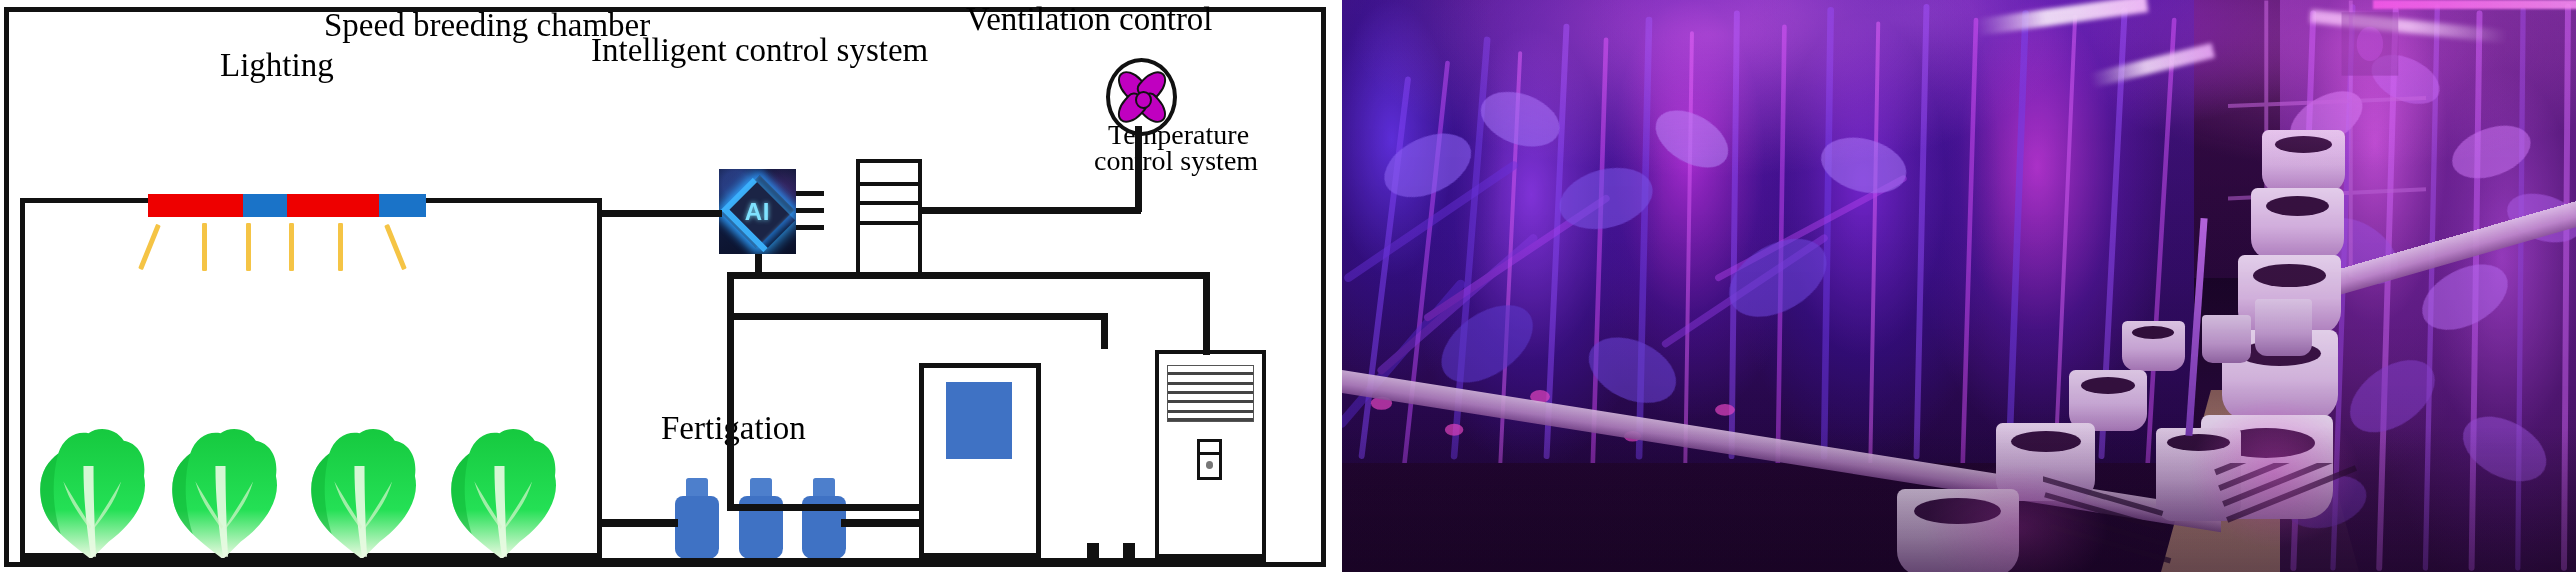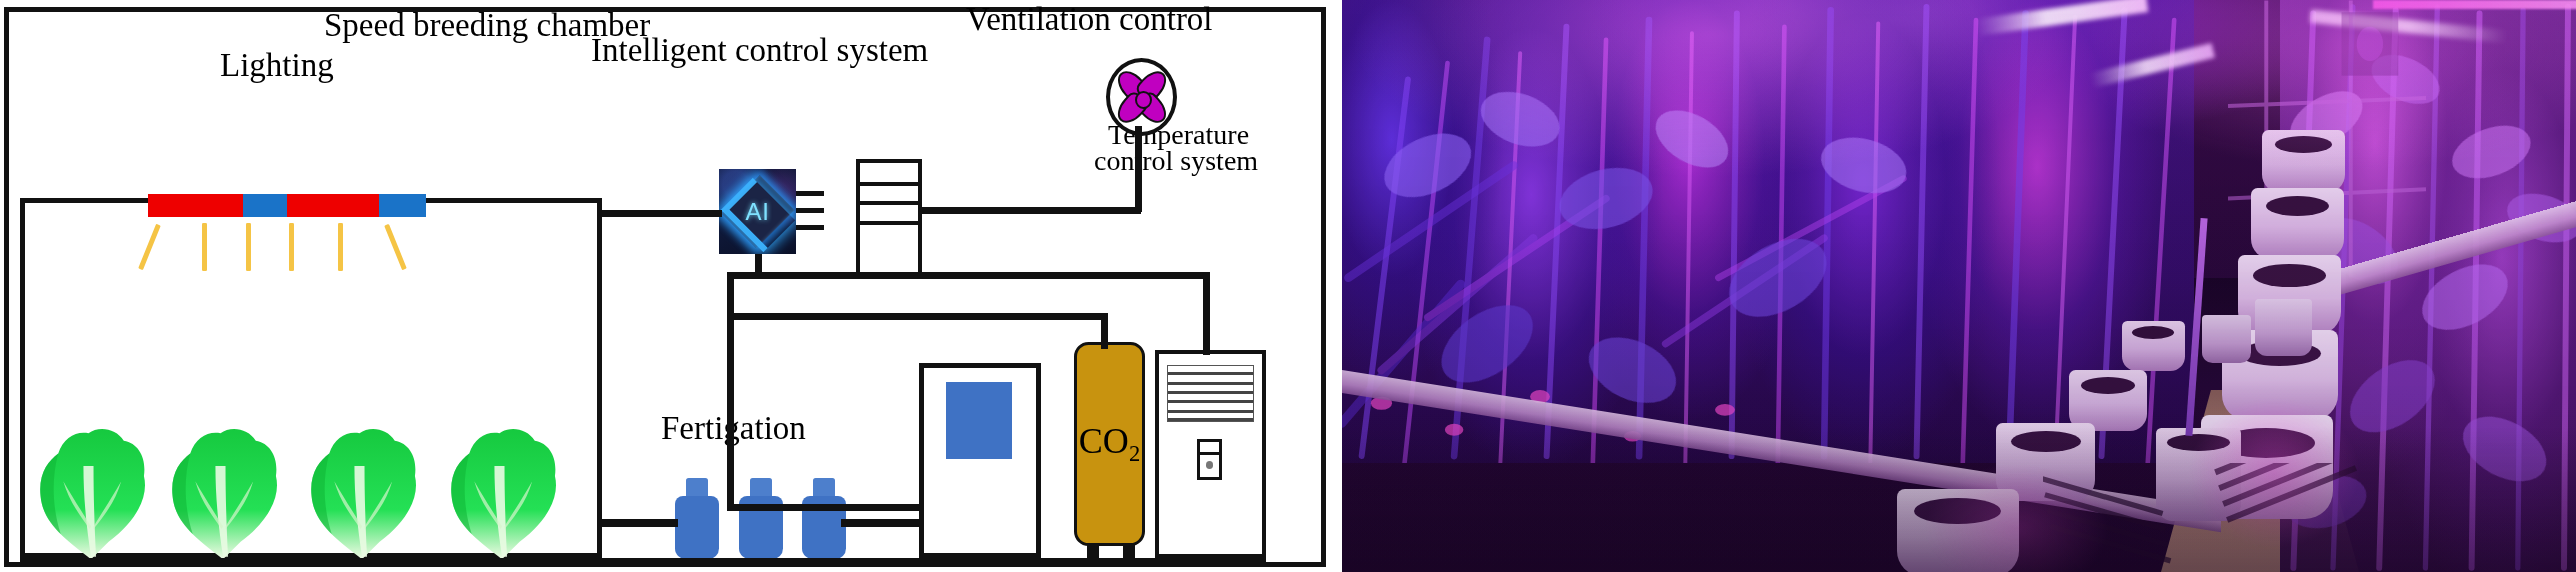--- a/index.html
+++ b/index.html
@@ -41,21 +41,21 @@
       background:#1b2445;box-shadow:0 0 8px 4px rgba(40,150,255,.75),
       inset 0 0 4px rgba(120,200,255,.35);}
   .chip .glow{position:absolute;left:50%;top:54%;width:70%;height:46%;
       transform:translate(-50%,-50%) rotate(45deg);
       border-left:6px solid rgba(60,180,255,.95);
       border-bottom:6px solid rgba(60,180,255,.95);
       filter:blur(0.7px);
       box-shadow:0 0 12px 3.3px rgba(50,170,255,.8);}
   .chip .ai{position:absolute;left:0;right:0;top:50%;transform:translateY(-50%);
       text-align:center;color:#7fe2ff;font-family:"Liberation Sans", sans-serif;
-      font-weight:400;letter-spacing:0.7px;
+      font-weight:700;letter-spacing:0.7px;
       text-shadow:0 0 5.3px rgba(120,230,255,.95);}
 
   
   .fan{position:absolute;border:4px solid #111;border-radius:50%;background:#fff;}
   .blade{position:absolute;left:50%;top:50%;width:30%;height:40%;
       background:#c000c0;border:2.6px solid #111;border-radius:60% 60% 40% 40%/70% 70% 30% 30%;
       transform-origin:50% 100%;}
   .hub{position:absolute;left:50%;top:50%;width:20%;height:20%;margin-left:-10%;margin-top:-10%;
       background:#c000c0;border:2.6px solid #111;border-radius:50%;}
 
@@ -185,25 +185,20 @@
     </div>
 
     <div class="fan" style="left:1106px;top:58px;width:63px;height:70px;">
       <div class="blade" style="transform:translate(-50%,-100%) rotate(-42deg);"></div>
       <div class="blade" style="transform:translate(-50%,-100%) rotate(42deg);"></div>
       <div class="blade" style="transform:translate(-50%,-100%) rotate(138deg);"></div>
       <div class="blade" style="transform:translate(-50%,-100%) rotate(222deg);"></div>
       <div class="hub"></div>
     </div>
 
-    <div class="cyl" style="left:1074px;top:342px;width:71px;height:204px;">
-      <span style="font-size:36px;">
-        <span>CO</span><sub style="font-size:22.5px;">2</sub>
-      </span>
-    </div>
     <div class="leg" style="left:1087px;top:543px;width:12px;height:24px;"></div>
     <div class="leg" style="left:1123px;top:543px;width:12px;height:24px;"></div>
 
     <div class="ac" style="left:1155px;top:350px;width:111px;height:208px;">
       <div class="louvers" style="left:8px;top:10.6px;right:8px;height:57px;">
         <div class="louver" style="top:6.6px;"></div>
         <div class="louver" style="top:16px;"></div>
         <div class="louver" style="top:25px;"></div>
         <div class="louver" style="top:34px;"></div>
         <div class="louver" style="top:44px;"></div>

